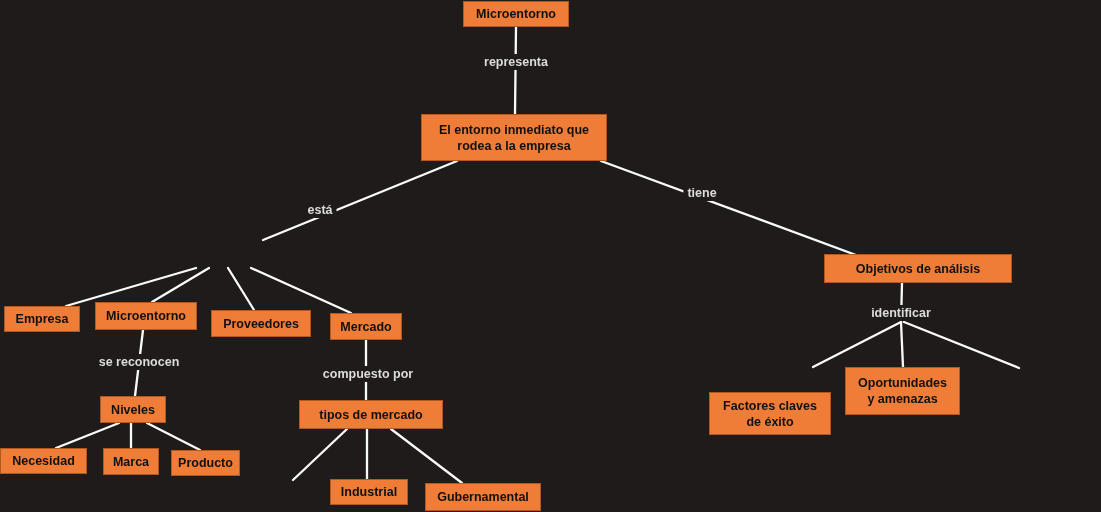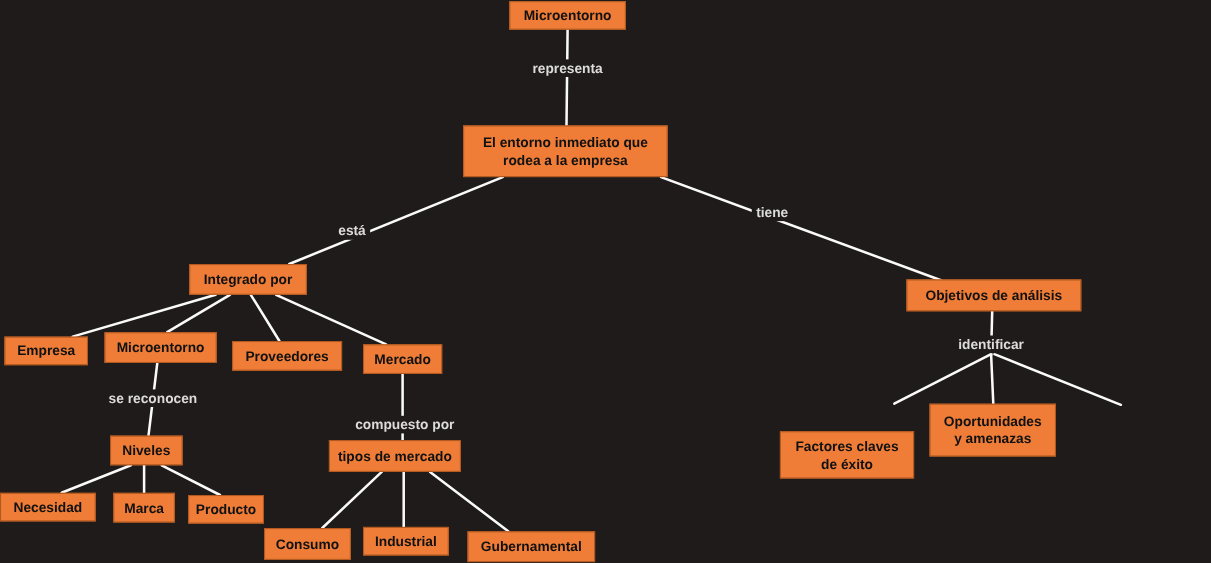--- a/index.html
+++ b/index.html
@@ -69,37 +69,35 @@
       <line x1="367" y1="429" x2="367" y2="479"></line>
       <line x1="391" y1="429" x2="462" y2="483"></line>
       <line x1="902" y1="283" x2="901" y2="323"></line>
       <line x1="901" y1="322" x2="813" y2="367"></line>
       <line x1="901" y1="322" x2="903" y2="367"></line>
       <line x1="904" y1="322" x2="1019" y2="368"></line>
     </svg>
 <div class="node" style="left: 463px; top: 1px; width: 106px; height: 26px;">Microentorno</div>
     <div class="node" style="left: 421px; top: 114px; width: 186px; height: 47px;">El entorno inmediato que
 rodea a la empresa</div>
-    <div class="node" style="left: 172px; top: 240px; width: 107px; height: 28px;">Integrado por</div>
     <div class="node" style="left: 4px; top: 306px; width: 76px; height: 26px;">Empresa</div>
     <div class="node" style="left: 95px; top: 302px; width: 102px; height: 28px;">Microentorno</div>
     <div class="node" style="left: 211px; top: 310px; width: 100px; height: 27px;">Proveedores</div>
     <div class="node" style="left: 330px; top: 313px; width: 72px; height: 27px;">Mercado</div>
     <div class="node" style="left: 100px; top: 396px; width: 66px; height: 27px;">Niveles</div>
     <div class="node" style="left: 0px; top: 448px; width: 87px; height: 26px;">Necesidad</div>
     <div class="node" style="left: 103px; top: 448px; width: 56px; height: 27px;">Marca</div>
     <div class="node" style="left: 171px; top: 450px; width: 69px; height: 26px;">Producto</div>
-    <div class="node" style="left: 299px; top: 400px; width: 120px; height: 29px;">tipos de mercado</div>
-    <div class="node" style="left: 240px; top: 480px; width: 79px; height: 29px;">Consumo</div>
+    <div class="node" style="left: 299px; top: 400px; width: 144px; height: 29px;">tipos de mercado</div>
     <div class="node" style="left: 330px; top: 479px; width: 78px; height: 26px;">Industrial</div>
     <div class="node" style="left: 425px; top: 483px; width: 116px; height: 28px;">Gubernamental</div>
-    <div class="node" style="left: 824px; top: 254px; width: 159px; height: 29px;">Objetivos de análisis</div>
+    <div class="node" style="left: 824px; top: 254px; width: 188px; height: 29px;">Objetivos de análisis</div>
     <div class="node" style="left: 709px; top: 367px; width: 122px; height: 43px; margin-top: 25px;">Factores claves
 de éxito</div>
     <div class="node" style="left: 845px; top: 367px; width: 115px; height: 48px;">Oportunidades
 y amenazas</div>
     <div class="link-label" style="left: 516px; top: 62px;">representa</div>
     <div class="link-label" style="left: 320px; top: 210px; text-align: right;">está</div>
     <div class="link-label" style="left: 702px; top: 193px;">tiene</div>
     <div class="link-label" style="left: 139px; top: 362px;">se reconocen</div>
-    <div class="link-label" style="left: 368px; top: 374px; margin-top: 12px;">compuesto por</div>
+    <div class="link-label" style="left: 368px; top: 374px;">compuesto por</div>
     <div class="link-label" style="left: 901px; top: 313px;">identificar</div>
   </div>
 
 </body></html>

